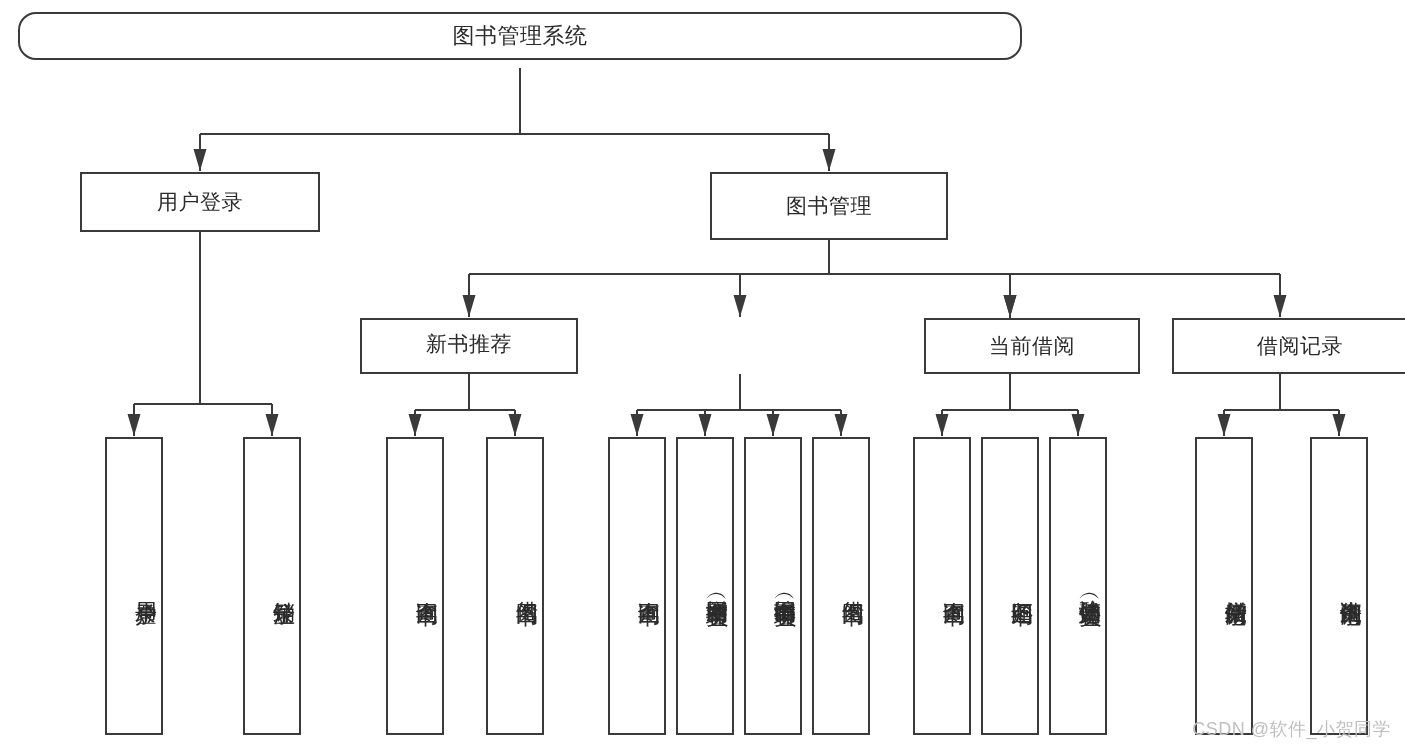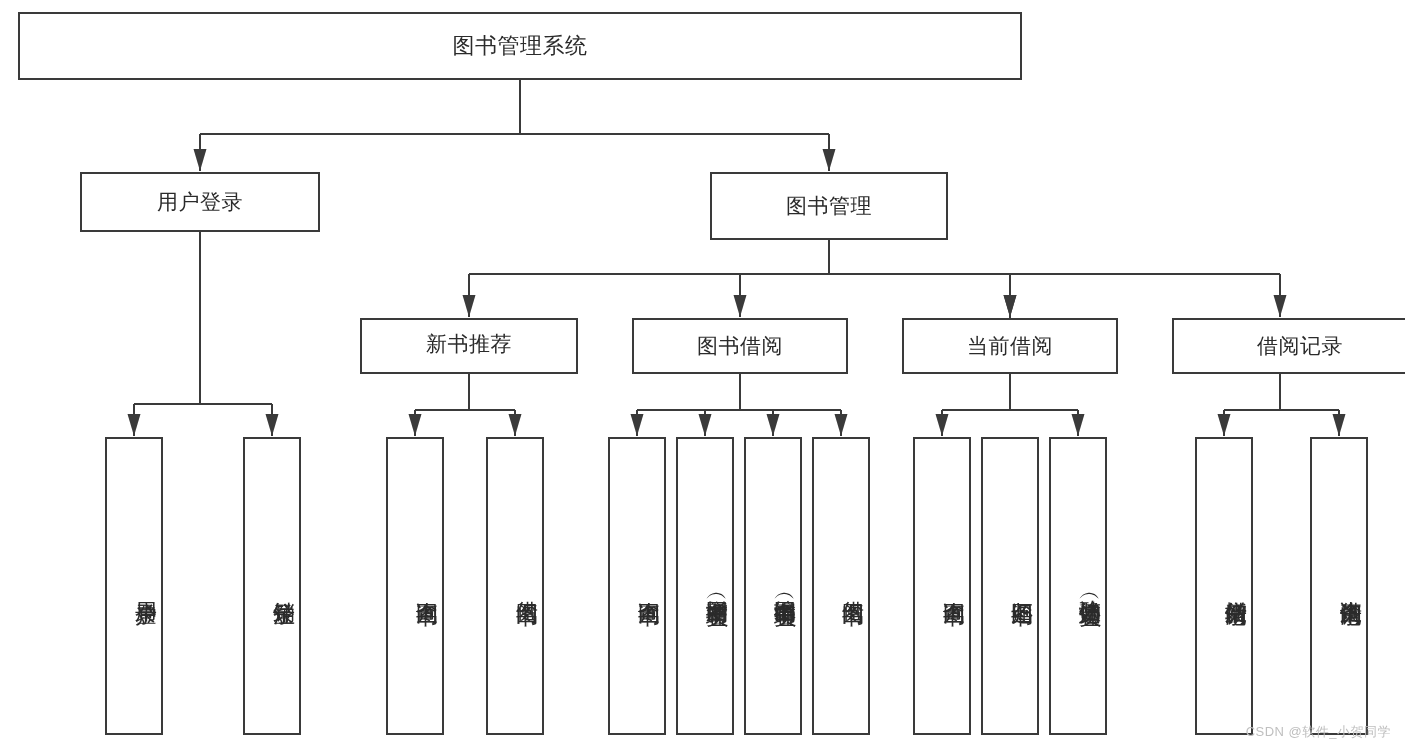--- a/index.html
+++ b/index.html
@@ -57,21 +57,21 @@
   }
   .node-v > span {
     writing-mode: vertical-rl;
     text-orientation: upright;
     display: block;
   }
   .watermark {
     position: absolute;
     right: 14px;
     bottom: 6px;
-    font-size: 13px;
+    font-size: 18px;
     color: #bfbfbf;
     letter-spacing: 0.5px;
     white-space: nowrap;
   }
 </style>
 </head>
 <body>
 
 <div id="diagram-root">
 
@@ -123,38 +123,35 @@
       <line x1="1078" y1="410" x2="1078" y2="436" stroke="#3a3a3a" stroke-width="2.4" shape-rendering="crispEdges"></line>
       <path d="M 1071.5 414 L 1078 436 L 1084.5 414 Z" fill="#3a3a3a"></path>
       <line x1="1280" y1="374" x2="1280" y2="410" stroke="#3a3a3a" stroke-width="2.4" shape-rendering="crispEdges"></line>
       <line x1="1224" y1="410" x2="1339" y2="410" stroke="#3a3a3a" stroke-width="2.4" shape-rendering="crispEdges"></line>
       <line x1="1224" y1="410" x2="1224" y2="436" stroke="#3a3a3a" stroke-width="2.4" shape-rendering="crispEdges"></line>
       <path d="M 1217.5 414 L 1224 436 L 1230.5 414 Z" fill="#3a3a3a"></path>
       <line x1="1339" y1="410" x2="1339" y2="436" stroke="#3a3a3a" stroke-width="2.4" shape-rendering="crispEdges"></line>
       <path d="M 1332.5 414 L 1339 436 L 1345.5 414 Z" fill="#3a3a3a"></path>
     </svg>
 
-  <div class="node node-h node-root" id="node-root" style="left: 18px; top: 12px; width: 1004px; height: 68px;">
+  <div class="node node-h node-root" id="node-root" style="left: 18px; top: 12px; width: 1004px; height: 48px; border-radius: 18px;">
     <span>图书管理系统</span>
   </div>
 
   <div class="node node-h" id="node-l2-0" style="left: 80px; top: 172px; width: 240px; height: 60px;">
     <span>用户登录</span>
   </div>
   <div class="node node-h" id="node-l2-1" style="left: 710px; top: 172px; width: 238px; height: 68px;">
     <span>图书管理</span>
   </div>
 
   <div class="node node-h" id="node-l3-0" style="left: 360px; top: 318px; width: 218px; height: 56px; font-family: Liberation Mono, monospace;">
     <span>新书推荐</span>
   </div>
-  <div class="node node-h" id="node-l3-1" style="left: 632px; top: 318px; width: 216px; height: 56px;">
-    <span>图书借阅</span>
-  </div>
-  <div class="node node-h" id="node-l3-2" style="left: 902px; top: 318px; width: 216px; height: 56px;">
+  <div class="node node-h" id="node-l3-2" style="left: 924px; top: 318px; width: 216px; height: 56px;">
     <span>当前借阅</span>
   </div>
   <div class="node node-h" id="node-l3-3" style="left: 1172px; top: 318px; width: 256px; height: 56px;">
     <span>借阅记录</span>
   </div>
 
   <div class="node node-v" id="node-leaf-0" style="left: 105px; top: 437px; width: 58px; height: 298px;">
     <span>用户登录</span>
   </div>
   <div class="node node-v" id="node-leaf-1" style="left: 243px; top: 437px; width: 58px; height: 298px;">

